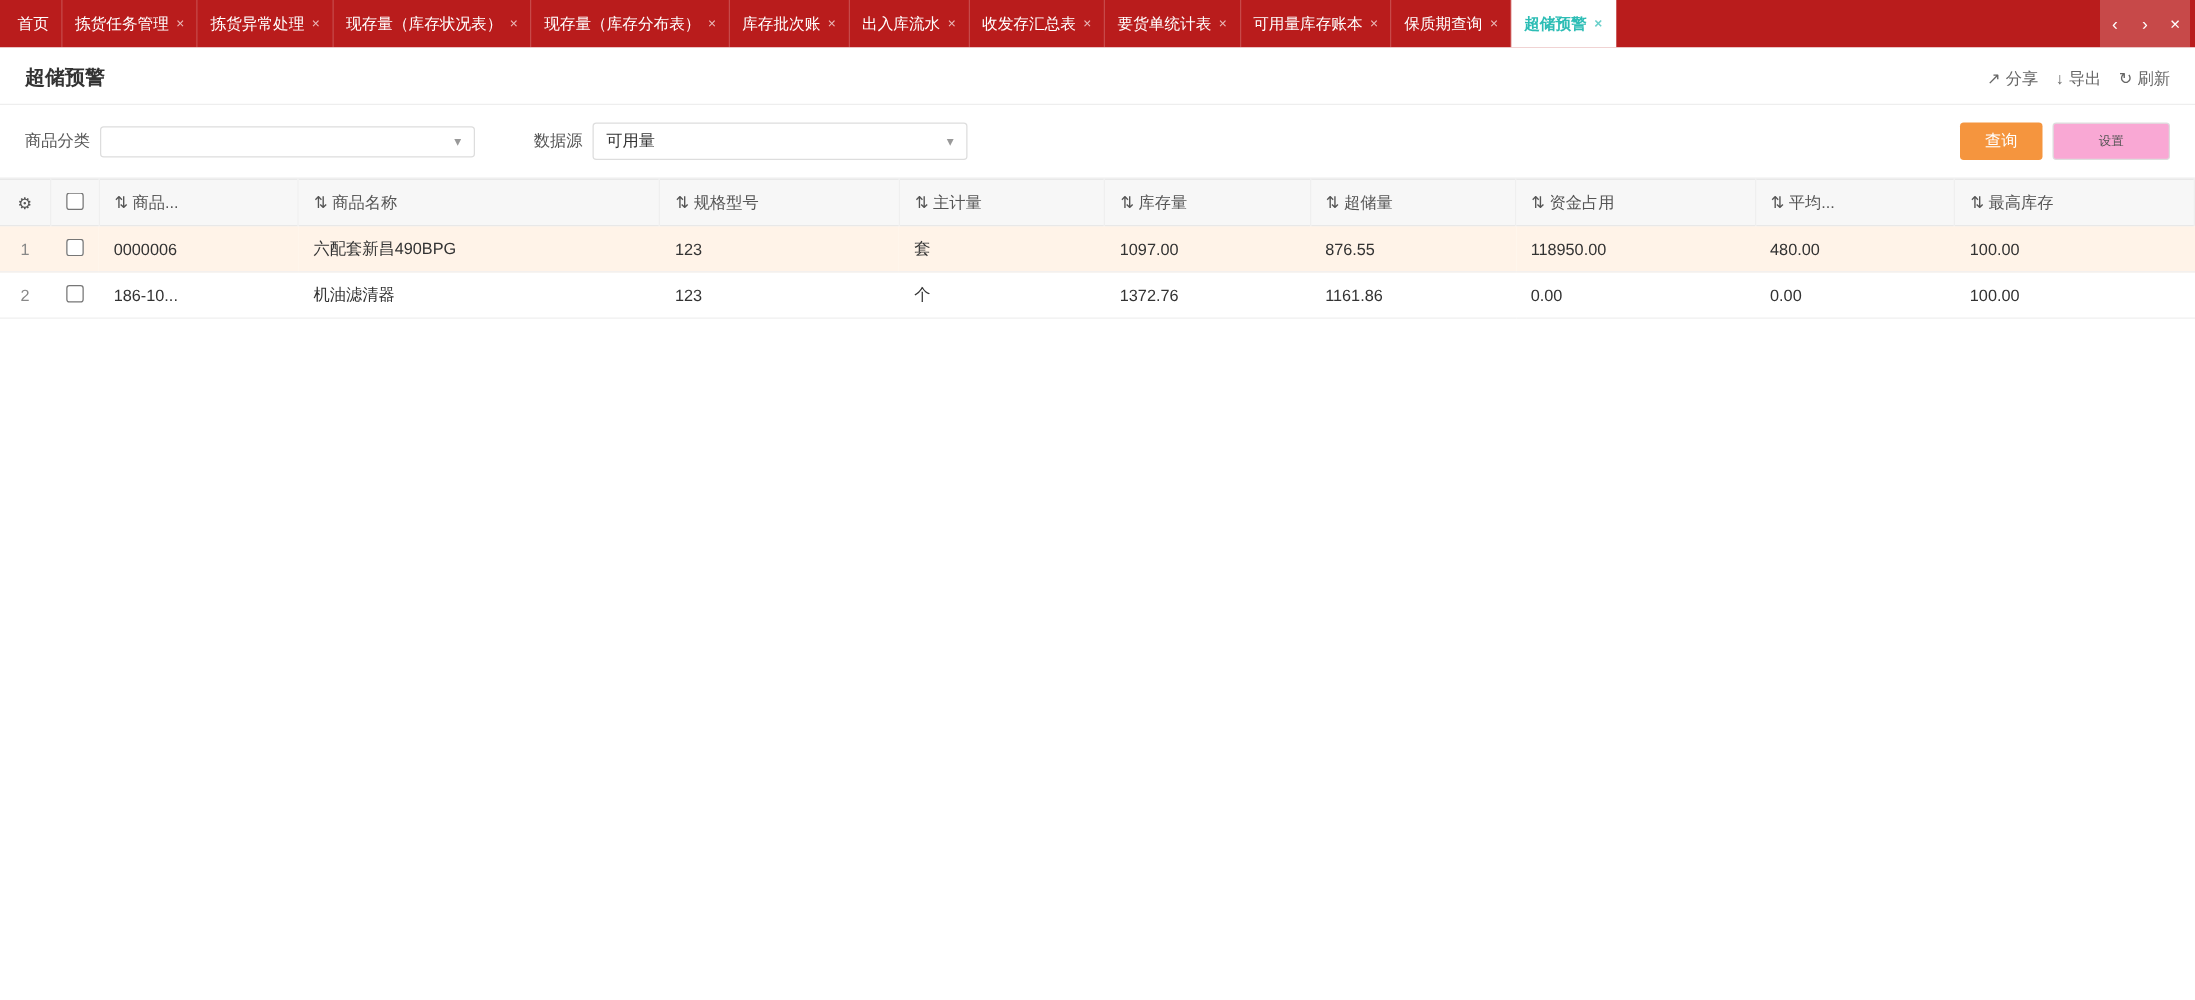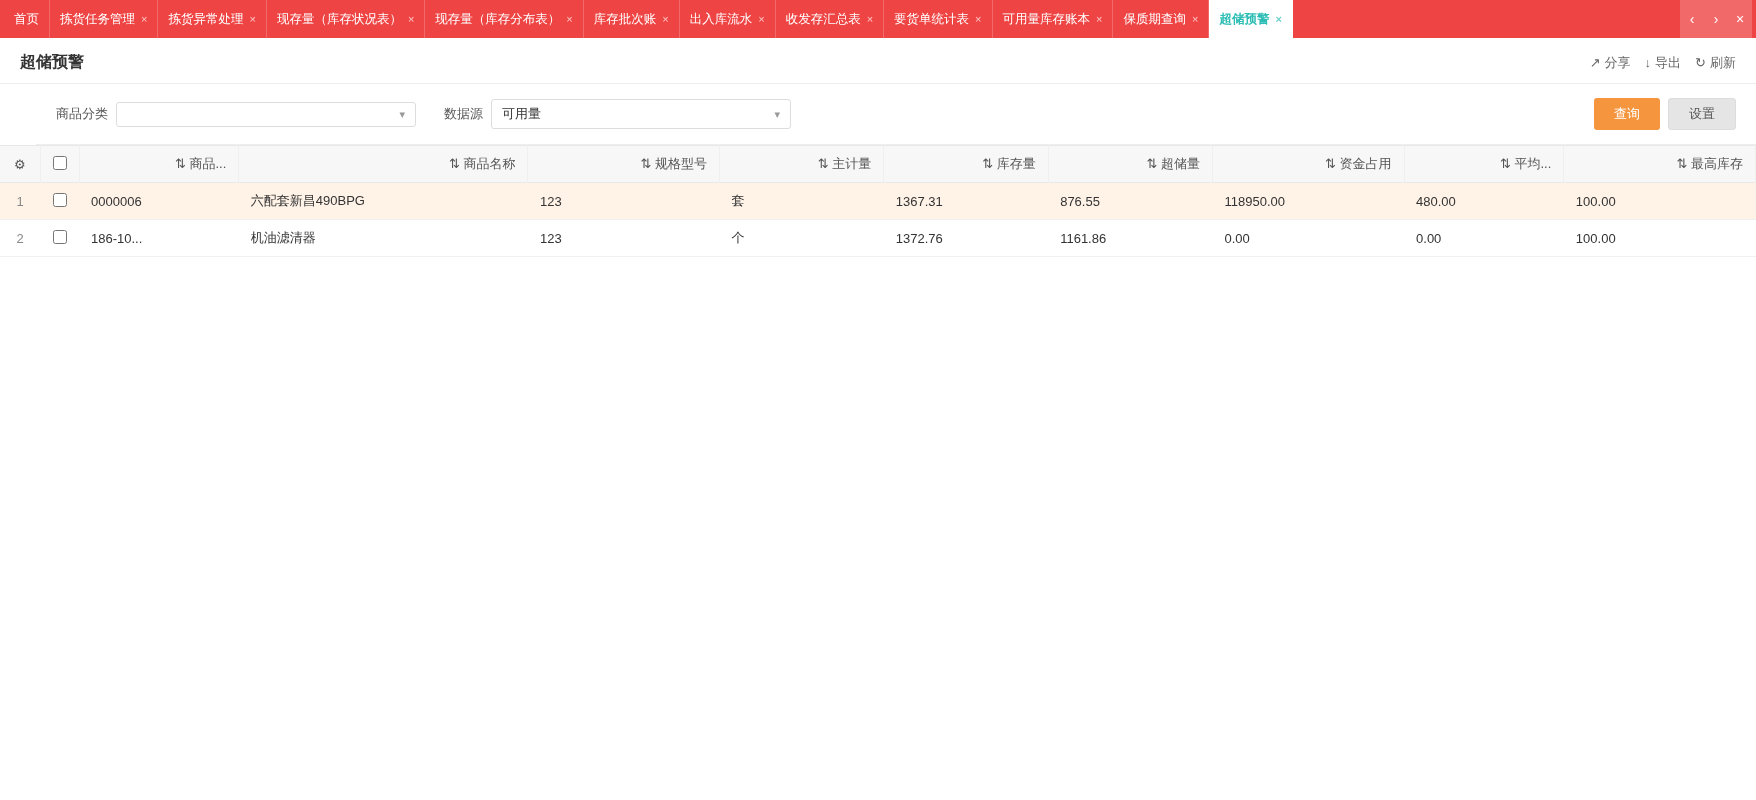--- a/index.html
+++ b/index.html
@@ -1,20 +1,20 @@
 <!DOCTYPE html>
 <html><head>
   <meta charset="utf-8">
   <style>
     * { box-sizing: border-box; margin: 0; padding: 0; }
     body { font-family: "Microsoft YaHei", Arial, sans-serif; font-size: 13px; background: #f5f5f5; color: #333; overflow-x: hidden; }
 
     
     .top-nav {
-      background: #ef4444;
+      background: #b91c1c;
       display: flex;
       align-items: center;
       height: 38px;
       padding: 0 4px;
       overflow: hidden;
     }
     .nav-tab {
       display: flex;
       align-items: center;
       padding: 0 10px;
@@ -86,23 +86,22 @@
       color: #666;
       cursor: pointer;
       font-size: 13px;
     }
 
     
     .filter-area {
       display: flex;
       align-items: center;
       padding: 14px 20px;
-      gap: 28px;
+      gap: 47px;
       border-bottom: 1px solid #eee;
-      margin-left: 36px;
     }
     .filter-group {
       display: flex;
       align-items: center;
       gap: 8px;
     }
     .filter-label {
       color: #555;
       white-space: nowrap;
       font-size: 13px;
@@ -127,46 +126,46 @@
     .btn-query {
       background: #f5953e;
       color: #fff;
       border: none;
       border-radius: 3px;
       padding: 6px 20px;
       cursor: pointer;
       font-size: 13px;
     }
     .btn-settings {
-      background: #e5e5e5;
+      background: #f9a8d4;
       color: #555;
       border: 1px solid #ddd;
       border-radius: 3px;
-      padding: 6px 20px;
-      cursor: pointer;
-      font-size: 13px;
+      padding: 6px 36px;
+      cursor: pointer;
+      font-size: 10px;
     }
 
     
     .table-wrapper {
       padding: 0 0;
     }
     table {
       width: 100%;
       border-collapse: collapse;
       font-size: 13px;
     }
     thead tr {
       background: #f7f7f7;
       border-top: 1px solid #e8e8e8;
       border-bottom: 1px solid #e8e8e8;
     }
     thead th {
       padding: 9px 12px;
-      text-align: right;
+      text-align: left;
       color: #555;
       font-weight: normal;
       white-space: nowrap;
       border-right: 1px solid #efefef;
       position: relative;
     }
     tbody tr {
       border-bottom: 1px solid #f0f0f0;
     }
     tbody tr.highlighted { background: #fff3e8; }
@@ -306,21 +305,21 @@
 
       <tr class="highlighted">
       <td class="row-num">1</td>
       <td class="col-checkbox">
         <input type="checkbox" style="">
       </td>
       <td>0000006</td>
       <td>六配套新昌490BPG</td>
       <td>123</td>
       <td>套</td>
-      <td>1367.31</td>
+      <td>1097.00</td>
       <td>876.55</td>
       <td>118950.00</td>
       <td>480.00</td>
       <td>100.00</td>
     </tr>
           <tr>
       <td class="row-num">2</td>
       <td class="col-checkbox">
         <input type="checkbox" style="">
       </td>

